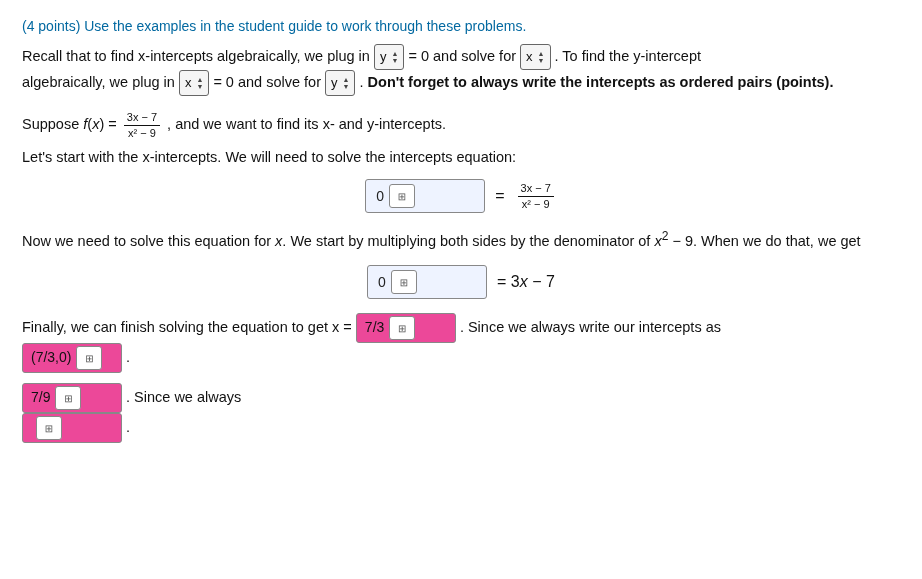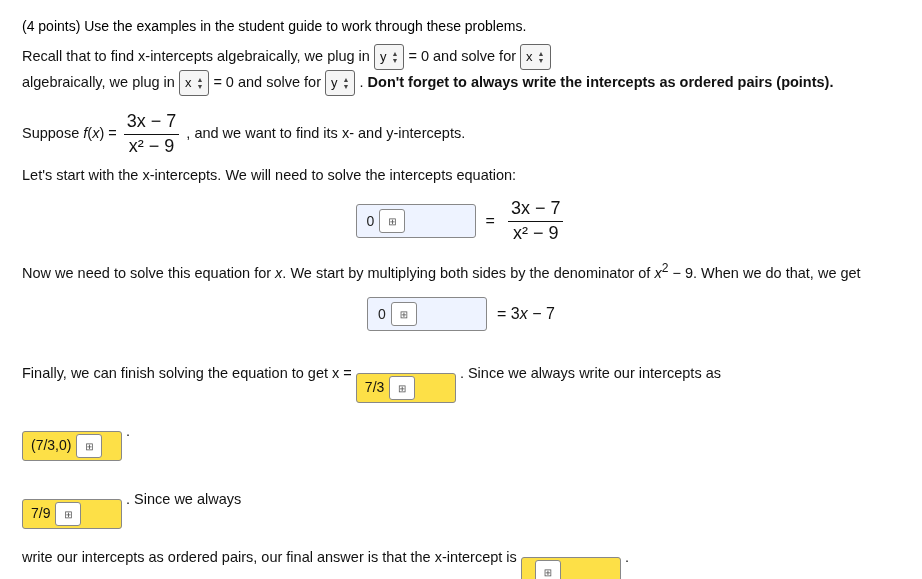--- a/index.html
+++ b/index.html
@@ -8,21 +8,21 @@
       font-size: 15px;
       background: #fff;
       color: #111;
       padding: 18px 22px;
       width: 922px;
       min-height: 579px;
     }
     .header-note {
       font-size: 14px;
       margin-bottom: 10px;
-      color: #000000;
+      color: #0369a1;
     }
     .recall-block {
       font-size: 14.5px;
       line-height: 1.7;
       margin-bottom: 14px;
       margin-top: 8px;
     }
     .inline-box {
       display: inline-flex;
       align-items: center;
@@ -45,21 +45,21 @@
     .bold-text { font-weight: bold; text-align: right; }
     .suppose-block {
       margin-bottom: 9px;
       font-size: 14.5px;
     }
     .fraction {
       display: inline-flex;
       flex-direction: column;
       align-items: center;
       vertical-align: middle;
-      font-size: 18px;
+      font-size: 11px;
       margin: 0 3px;
     }
     .fraction .numer {
       border-bottom: 1.5px solid #111;
       padding: 0 3px;
       line-height: 1.3;
     }
     .fraction .denom {
       padding: 0 3px;
       line-height: 1.3;
@@ -120,26 +120,25 @@
     .finally-block {
       font-size: 14.5px;
       line-height: 1.7;
       margin-bottom: 8px;
     }
     .answer-box {
       display: inline-flex;
       align-items: center;
       border: 1.5px solid #888;
       border-radius: 3px;
-      background: #fde047;
+      background: #ec4899;
       padding: 2px 8px;
       min-width: 100px;
       font-size: 14px;
       vertical-align: middle;
-      margin-top: 28px;
     }
     .y-intercept-block {
       font-size: 14.5px;
       line-height: 1.7;
       margin-top: 10px;
     }
   </style>
 </head>
 <body>
 
@@ -155,20 +154,21 @@
     </span>
   </span>
   <span> <span>= 0 and solve for</span></span>
   <span class="inline-box">
     <span>x</span>
     <span class="arrow-ud">
       <span>▲</span>
       <span>▼</span>
     </span>
   </span>
+  <span>. To find the y-intercept</span>
   <br>
   <span>algebraically, we plug in</span>
   <span class="inline-box">
     <span>x</span>
     <span class="arrow-ud">
       <span>▲</span>
       <span>▼</span>
     </span>
   </span>
   <span> <span>= 0 and solve for</span></span>
@@ -233,19 +233,18 @@
   <span>.</span>
 </div>
 
 <div class="y-intercept-block">
   <span class="answer-box">
     <span>7/9</span>
     <span class="grid-icon">⊞</span>
   </span>
   <span>. Since we always</span>
   <br>
-  <span>write our intercepts as ordered pairs, our final answer is that the x-intercept is</span>
   <span class="answer-box">
     <span></span>
     <span class="grid-icon">⊞</span>
   </span>
   <span>.</span>
 </div>
 
 </body></html>

